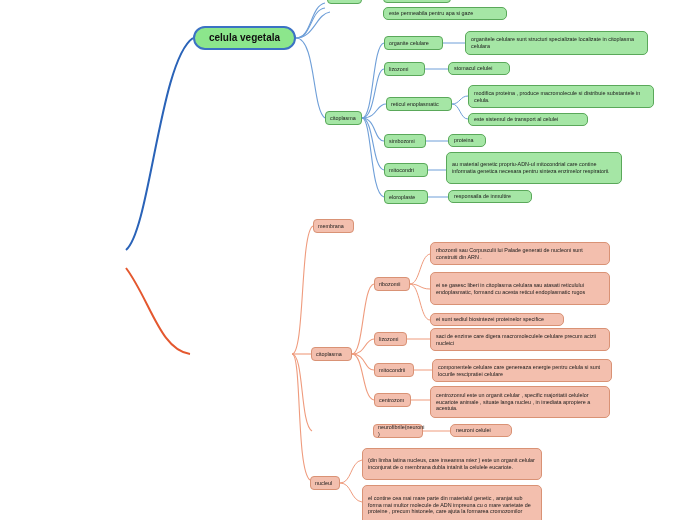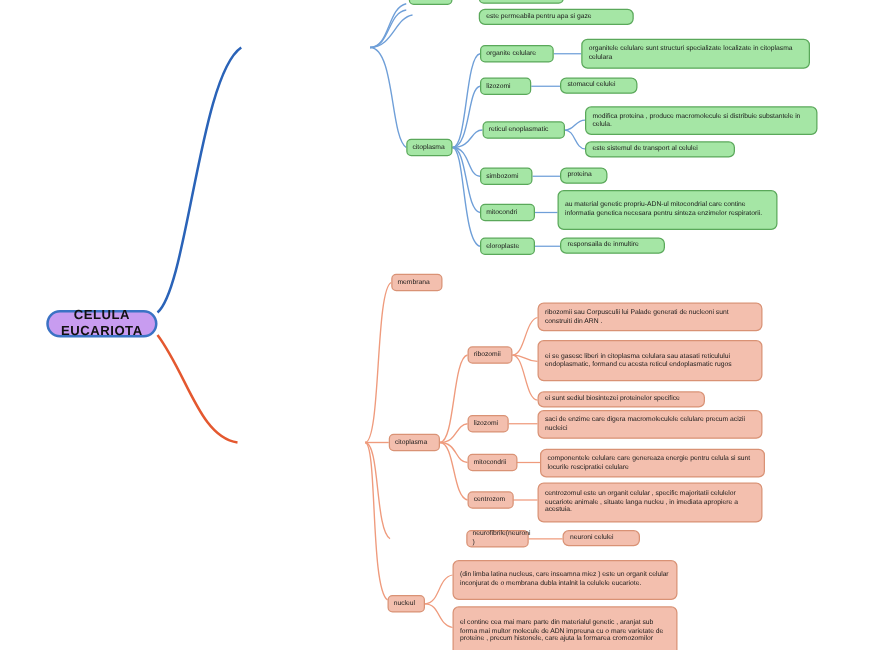--- a/index.html
+++ b/index.html
@@ -146,24 +146,24 @@
 
     <path d="M 407 339 L 430 339" stroke="#ef9b7d" stroke-width="1" fill="none"></path>
     <path d="M 410 370 L 432 370" stroke="#ef9b7d" stroke-width="1" fill="none"></path>
     <path d="M 410 400 L 430 400" stroke="#ef9b7d" stroke-width="1" fill="none"></path>
     <path d="M 423 431 L 450 431" stroke="#ef9b7d" stroke-width="1" fill="none"></path>
 
     <path d="M 340 483 C 352 483 350 462 362 460" stroke="#ef9b7d" stroke-width="1" fill="none"></path>
     <path d="M 340 483 C 352 483 350 500 362 502" stroke="#ef9b7d" stroke-width="1" fill="none"></path>
   </svg>
 
-  <div class="node root" style="left:37px;top:248px;width:89px;height:22px;">
-    <span>CELULA EUCARIOTA</span>
-  </div>
-
+
+  <div class="node branch-green" style="left:193px;top:26px;width:103px;height:24px;">
+    <span>celula vegetala</span>
+  </div>
 
   <div class="node g2 center" style="left:327px;top:-8px;width:35px;height:12px;">
     <span></span>
   </div>
   <div class="node g2 center" style="left:383px;top:-9px;width:68px;height:12px;">
     <span></span>
   </div>
 
   <div class="node g3 lead" style="left:383px;top:7px;width:124px;height:13px;">
     <span>este permeabila pentru apa si gaze</span>

